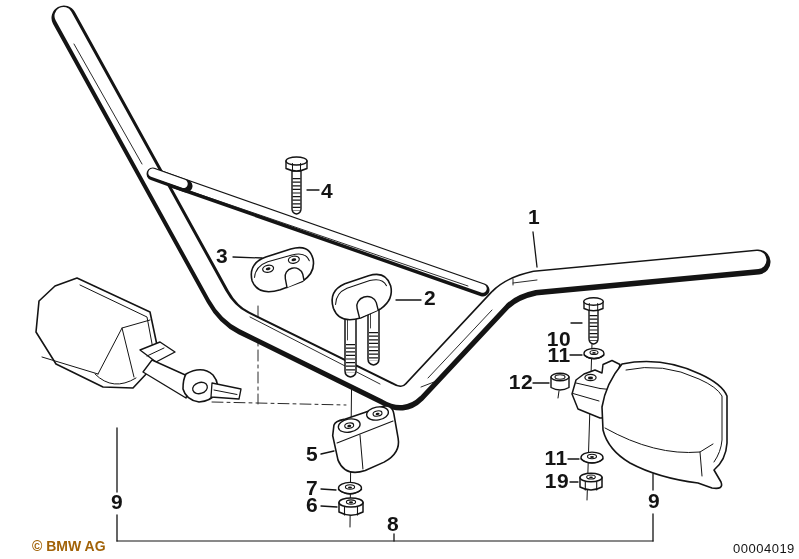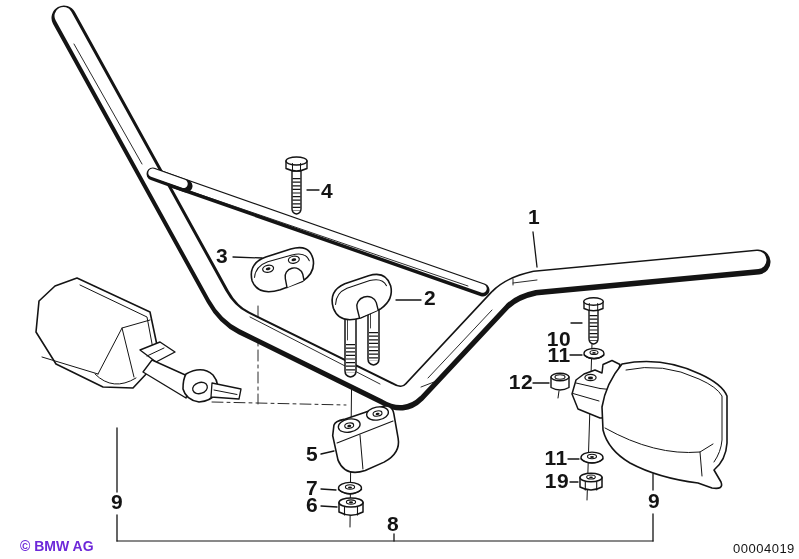--- a/index.html
+++ b/index.html
@@ -7,21 +7,21 @@
     position:relative;width:799px;height:559px;background:#ffffff;
     font-family:"Liberation Sans", sans-serif;overflow:hidden;
   }
   .diagram-svg{position:absolute;left:0;top:0;}
   .callout{
     position:absolute;transform:translateX(-50%);
     font-weight:bold;font-size:21px;color:#141414;line-height:1;
     letter-spacing:0.5px;white-space:nowrap;
   }
   .footer-left{
-    position:absolute;left:20px;top:538px;font-weight:bold;font-size:14px;color:#6d28d9;
+    position:absolute;left:32px;top:538px;font-weight:bold;font-size:14px;color:#a16207;
   }
   .plate-number{
     position:absolute;left:733px;top:541px;font-size:13px;color:#141414;letter-spacing:0.5px;text-align:right;
   }
 </style>
 </head>
 <body>
 
 <div class="stage">
 

